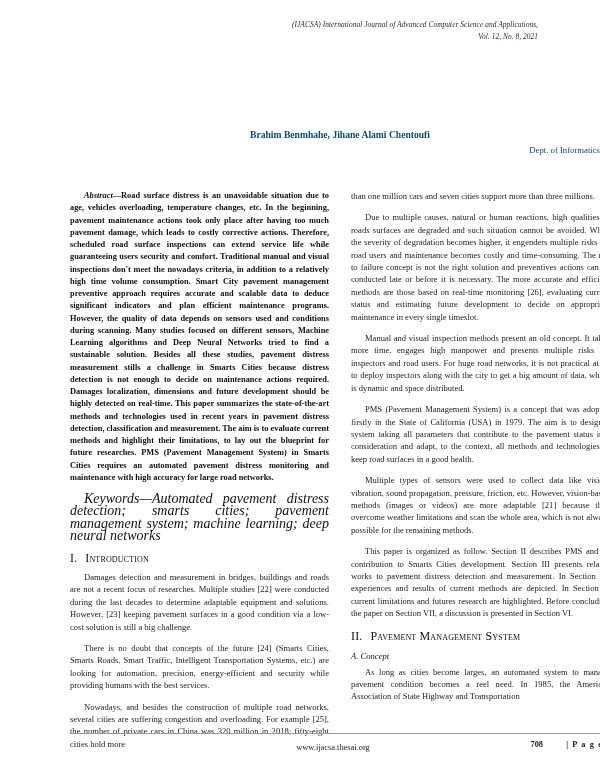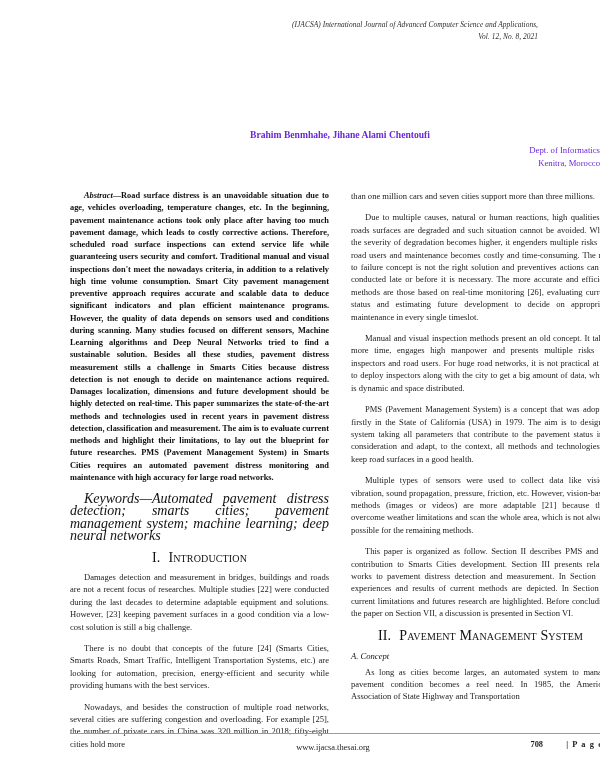--- a/index.html
+++ b/index.html
@@ -53,21 +53,21 @@
     letter-spacing: 0.1px;
   }
 
   
   .authors-block {
     position: absolute;
     top: 128px;
     left: 40px;
     width: 520px;
     text-align: center;
-    color: #6d28d9;
+    color: #0c4a6e;
   }
   .author-names {
     font-size: 9.6px;
     line-height: 14px;
     font-weight: bold;
     margin-bottom: 2px;
   }
   .affil {
     font-size: 8.7px;
     line-height: 13.2px;
@@ -122,24 +122,24 @@
     line-height: 12.25px;
     font-style: italic;
     font-weight: normal;
     text-align: justify;
     text-indent: 14px;
     color: #111;
   }
 
   h2.section-head {
     margin: 10px 0 7px 0;
-    font-size: 14px;
+    font-size: 12px;
     line-height: 12px;
     font-weight: normal;
-    text-align: center;
+    text-align: left;
     font-variant: small-caps;
     text-transform: none;
     color: #111;
     letter-spacing: 0.15px;
   }
   h2.section-head .numeral {
     font-variant: normal;
     margin-right: 8px;
   }
 
@@ -197,21 +197,20 @@
 
   <div class="running-head">
     <div>(IJACSA) International Journal of Advanced Computer Science and Applications,</div>
     <div>Vol. 12, No. 8, 2021</div>
   </div>
 
 
   <div class="authors-block">
     <div class="author-names">Brahim Benmhahe, Jihane Alami Chentoufi</div>
     <div class="affil">Dept. of Informatics</div>
-    <div class="affil">Kenitra, Morocco</div>
   </div>
 
   <div class="columns">
 
     <div class="col col-left">
 
       <p class="abstract"><span class="lead">Abstract—</span><span>Road surface distress is an unavoidable situation due to age, vehicles overloading, temperature changes, etc. In the beginning, pavement maintenance actions took only place after having too much pavement damage, which leads to costly corrective actions. Therefore, scheduled road surface inspections can extend service life while guaranteeing users security and comfort. Traditional manual and visual inspections don't meet the nowadays criteria, in addition to a relatively high time volume consumption. Smart City pavement management preventive approach requires accurate and scalable data to deduce significant indicators and plan efficient maintenance programs. However, the quality of data depends on sensors used and conditions during scanning. Many studies focused on different sensors, Machine Learning algorithms and Deep Neural Networks tried to find a sustainable solution. Besides all these studies, pavement distress measurement stills a challenge in Smarts Cities because distress detection is not enough to decide on maintenance actions required. Damages localization, dimensions and future development should be highly detected on real-time. This paper summarizes the state-of-the-art methods and technologies used in recent years in pavement distress detection, classification and measurement. The aim is to evaluate current methods and highlight their limitations, to lay out the blueprint for future researches. PMS (Pavement Management System) in Smarts Cities requires an automated pavement distress monitoring and maintenance with high accuracy for large road networks.</span></p>
 
       <p class="keywords"><span>Keywords—</span><span>Automated pavement distress detection; smarts cities; pavement management system; machine learning; deep neural networks</span></p>
 

